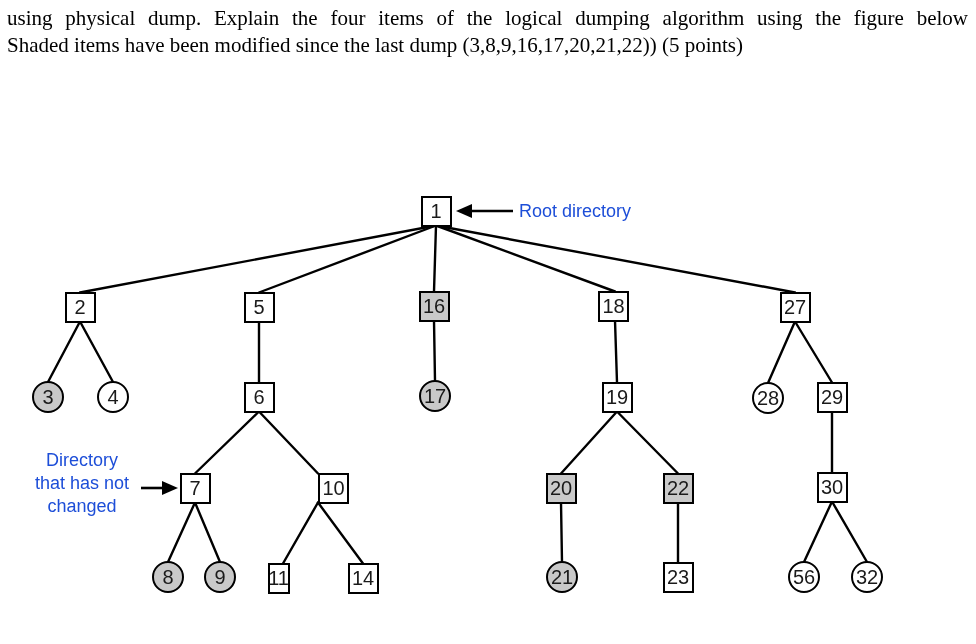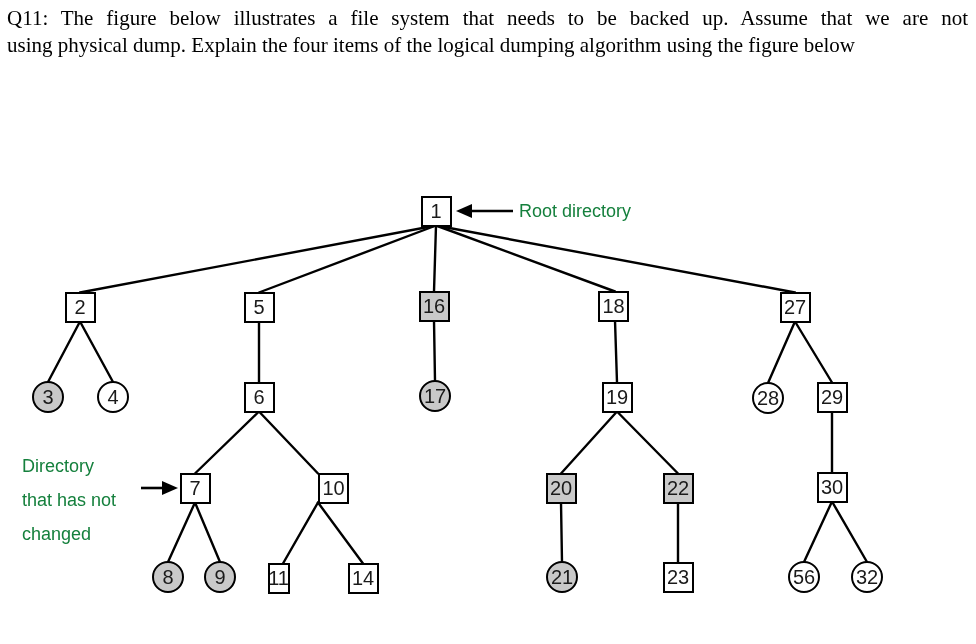--- a/index.html
+++ b/index.html
@@ -75,42 +75,42 @@
     border-radius: 50%;
     border-width: 2.5px;
   }
   .node.shaded {
     background: var(--shaded, #c9c9c9);
   }
   .fig-label {
     position: absolute;
     font-family: "Liberation Sans", sans-serif;
     font-size: 18px;
-    color: #15803d;
+    color: #1d4ed8;
   }
   .root-label {
     left: 519px;
     top: 201px;
     white-space: nowrap;
   }
   .unchanged-label {
     left: 22px;
     top: 449px;
     width: 120px;
-    text-align: left;
-    line-height: 34px;
+    text-align: center;
+    line-height: 23px;
     white-space: pre-line;
   }
 </style>
 </head>
 <body>
 
 <div class="question">
-  <div class="qline">Q11: The figure below illustrates a file system that needs to be backed up. Assume that we are not</div>
   <div class="qline">using physical dump. Explain the four items of the logical dumping algorithm using the figure below</div>
+  <div class="qline">Shaded items have been modified since the last dump (3,8,9,16,17,20,21,22)) (5 points)</div>
 </div>
 
 <div class="diagram">
 
   <svg id="edge-svg" width="976" height="644" viewBox="0 0 976 644">
 
     <g>
       <line class="arrow-line" x1="513" y1="211" x2="466" y2="211"></line>
       <polygon class="arrow-head" points="456,211 472,204 472,218"></polygon>
     </g>

